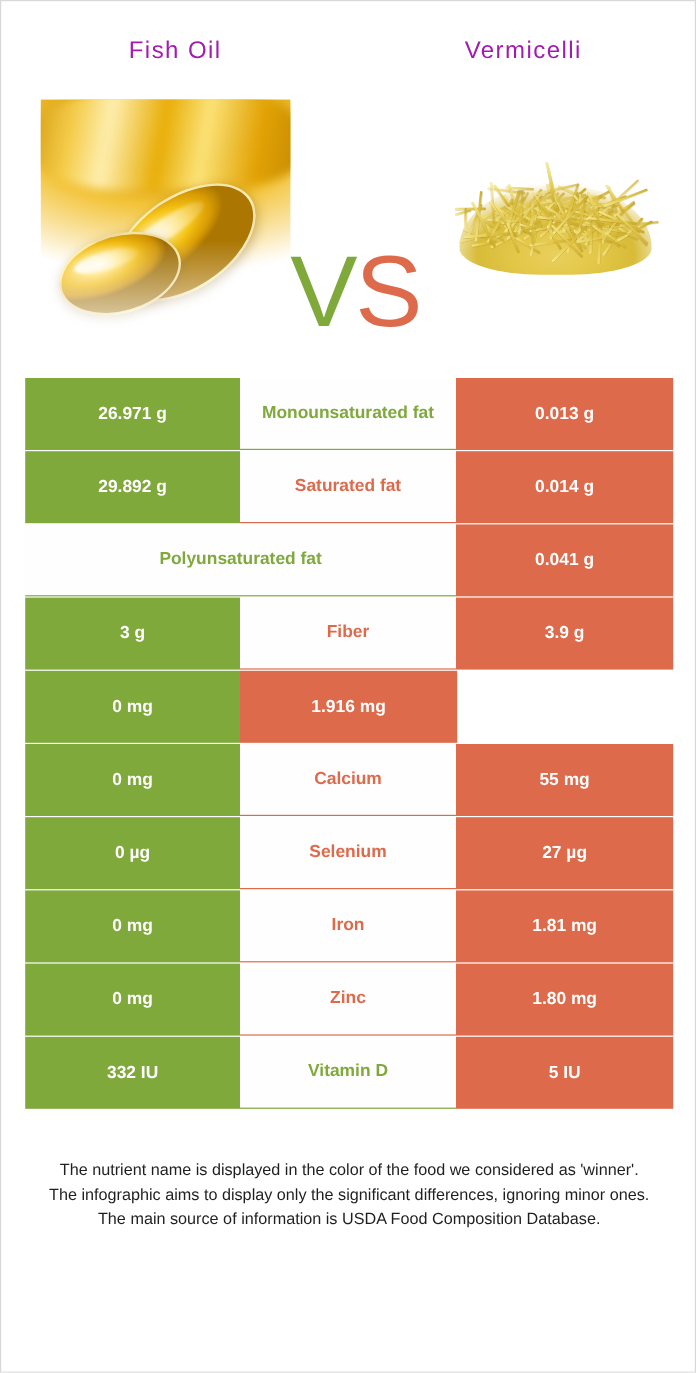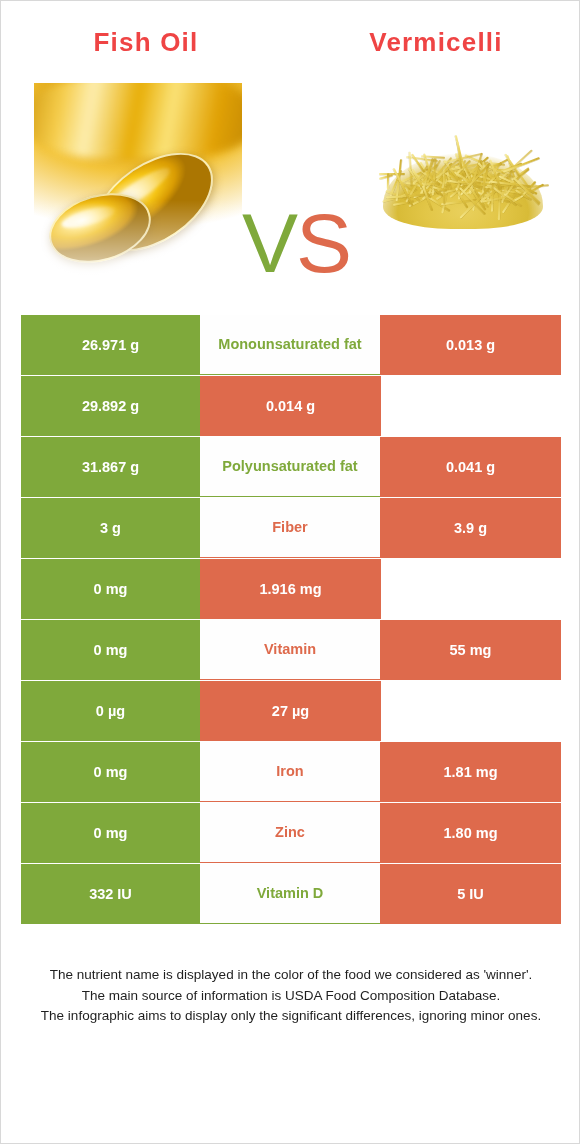--- a/index.html
+++ b/index.html
@@ -30,24 +30,24 @@
     height: 42px;
     display: flex;
   }
   .title-cell {
     flex: 0 0 50%;
     display: flex;
     align-items: center;
     justify-content: center;
   }
   .title-text {
-    font-size: 26px;
-    font-weight: 700;
+    font-size: 20px;
+    font-weight: 400;
     letter-spacing: 1.2px;
-    color: #ef4444;
+    color: #a21caf;
     font-family: "Liberation Sans", sans-serif;
     white-space: nowrap;
   }
 
   
   .hero {
     position: absolute;
     top: 66px;
     left: 0;
     width: 580px;
@@ -411,43 +411,44 @@
   </div>
 
   <div class="table" id="table">
       <div class="row">
         <div class="cell cell-left">26.971 g</div>
         <div class="cell cell-mid win-left">Monounsaturated fat</div>
         <div class="cell cell-right">0.013 g</div>
       </div>
       <div class="row">
         <div class="cell cell-left">29.892 g</div>
+        <div class="cell cell-mid win-right">Saturated fat</div>
         <div class="cell cell-right">0.014 g</div>
       </div>
       <div class="row">
-        <div class="cell cell-left">31.867 g</div>
         <div class="cell cell-mid win-left">Polyunsaturated fat</div>
         <div class="cell cell-right">0.041 g</div>
       </div>
       <div class="row">
         <div class="cell cell-left">3 g</div>
         <div class="cell cell-mid win-right">Fiber</div>
         <div class="cell cell-right">3.9 g</div>
       </div>
       <div class="row">
         <div class="cell cell-left">0 mg</div>
         <div class="cell cell-right">1.916 mg</div>
       </div>
       <div class="row">
         <div class="cell cell-left">0 mg</div>
-        <div class="cell cell-mid win-right">Vitamin</div>
+        <div class="cell cell-mid win-right">Calcium</div>
         <div class="cell cell-right">55 mg</div>
       </div>
       <div class="row">
         <div class="cell cell-left">0 µg</div>
+        <div class="cell cell-mid win-right">Selenium</div>
         <div class="cell cell-right">27 µg</div>
       </div>
       <div class="row">
         <div class="cell cell-left">0 mg</div>
         <div class="cell cell-mid win-right">Iron</div>
         <div class="cell cell-right">1.81 mg</div>
       </div>
       <div class="row">
         <div class="cell cell-left">0 mg</div>
         <div class="cell cell-mid win-right">Zinc</div>
@@ -455,17 +456,17 @@
       </div>
       <div class="row">
         <div class="cell cell-left">332 IU</div>
         <div class="cell cell-mid win-left">Vitamin D</div>
         <div class="cell cell-right">5 IU</div>
       </div>
     </div>
 
   <div class="footer" id="footer">
       <p>The nutrient name is displayed in the color of the food we considered as 'winner'.</p>
+      <p>The infographic aims to display only the significant differences, ignoring minor ones.</p>
       <p>The main source of information is USDA Food Composition Database.</p>
-      <p>The infographic aims to display only the significant differences, ignoring minor ones.</p>
     </div>
 
 </div>
 
 </body></html>

